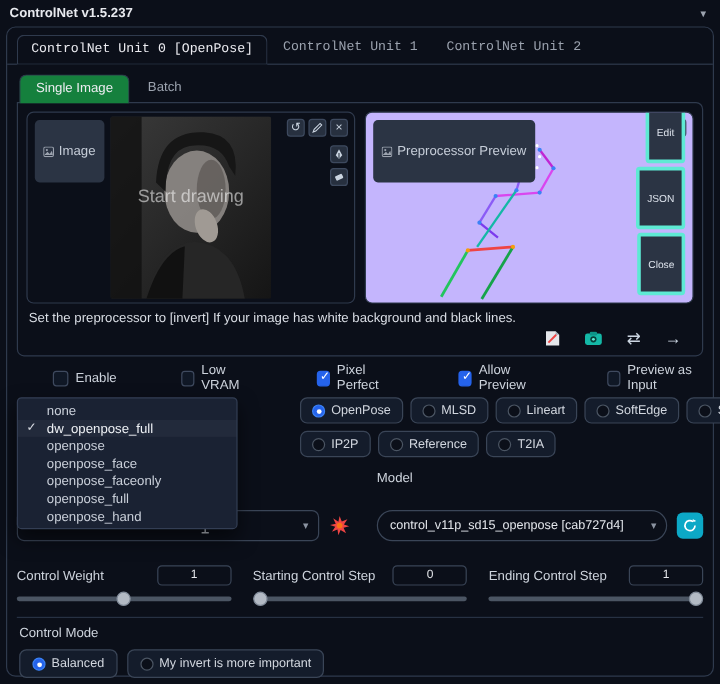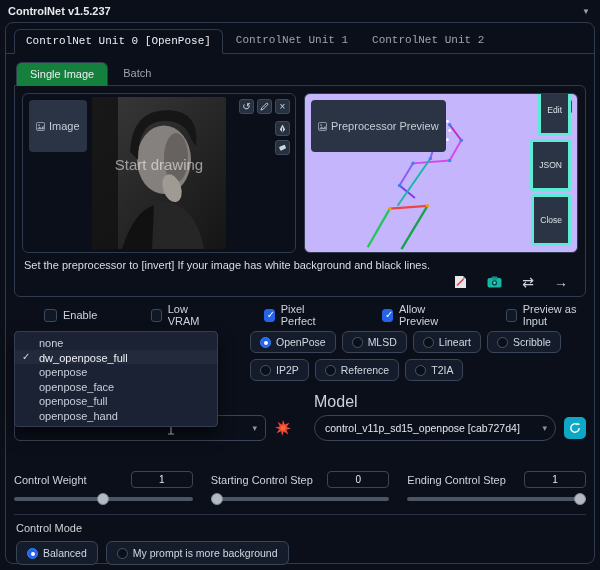--- a/index.html
+++ b/index.html
@@ -67,40 +67,40 @@
   .chip .radio.sel::after { content:""; position:absolute; left:3px; top:3px; width:4px; height:4px; border-radius:50%; background:#fff; }
   .chip .clbl { font-size:10.5px; color:#d2d7df; }
 
   .pm-row { display:flex; gap:12px; margin-top:12px; align-items:flex-end; }
   .pre-wrap { display:flex; align-items:center; gap:9px; width:288px; }
   .combo { height:26px; border:1px solid #3a4557; border-radius:6px; background:#0b0f19; position:relative; display:flex; align-items:center; }
   .pre-input { width:252px; }
   .combo .caret { position:absolute; right:8px; top:50%; transform:translateY(-50%); color:#8b93a1; font-size:9px; }
   .ibeam { position:absolute; left:152px; top:6px; }
   .model-col { flex:1; }
-  .model-label { font-size:16px; color:#cdd3dc; margin-bottom:4px; }
+  .model-label { font-size:11px; color:#cdd3dc; margin-bottom:20px; }
   .model-row { display:flex; align-items:center; gap:8px; }
   .model-combo { flex:1; padding-left:10px; font-size:10.5px; color:#e3e6eb;border-radius:13px; }
   .refresh-btn { width:22px; height:22px; border-radius:5px; background:#0ca8c6; display:flex; align-items:center; justify-content:center; cursor:pointer; flex:none; }
 
   .sliders-row { display:flex; gap:18px; margin-top:12px; }
   .scol { flex:1; }
   .shead { display:flex; justify-content:space-between; align-items:center; }
   .slabel { font-size:11px; color:#cdd3dc; }
   .sval { width:62px; height:17px; border:1px solid #3a4557; border-radius:4px; background:#0b0f19; color:#e5e7eb; font-size:10px; display:flex; align-items:center; justify-content:center; }
   .strack { margin-top:9px; height:4px; border-radius:2px; background:#4b5563; position:relative; cursor:pointer; }
   .shandle { position:absolute; top:-4px; width:12px; height:12px; border-radius:50%; background:#b3bac4; border:1px solid #818b99; }
 
   .divider { margin-top:13px; border-top:1px solid #27314366; border-top:1px solid #273143; }
   .cm-label { margin-top:7px; font-size:11px; color:#cdd3dc; padding-left:2px; }
   .cm-row { display:flex; gap:8px; margin-top:7px; padding-left:2px; }
   .cm-row .chip { padding:5px 10px; }
   .cm-row .clbl { font-size:10.5px; }
 
-  .dropdown { position:absolute; left:0; top:0; width:204px; background:#1a2233; border:1px solid #333e54; border-radius:4px; box-shadow:0 8px 16px rgba(0,0,0,.55); padding:3px 0; z-index:10; }
+  .dropdown { position:absolute; left:0; top:0; width:184px; background:#1a2233; border:1px solid #333e54; border-radius:4px; box-shadow:0 8px 16px rgba(0,0,0,.55); padding:3px 0; z-index:10; }
   .dd-item { position:relative; padding:2px 8px 2px 24px; font-size:11px; color:#c9cfd9; height:14.6px; cursor:pointer; white-space:nowrap; }
   .dd-item.sel { color:#eef1f5; background:rgba(255,255,255,.04); }
   .dd-item .chk { position:absolute; left:7px; top:1px; font-size:10px; color:#d7dbe2; }
 
   svg { display:block; }
 </style>
 </head>
 <body>
 
 <div class="header">
@@ -313,20 +313,24 @@
         <div class="chip">
           <span class="radio"></span>
           <span class="clbl">MLSD</span>
         </div>
         <div class="chip">
           <span class="radio"></span>
           <span class="clbl">Lineart</span>
         </div>
         <div class="chip">
           <span class="radio"></span>
+          <span class="clbl">SoftEdge</span>
+        </div>
+        <div class="chip">
+          <span class="radio"></span>
           <span class="clbl">Scribble</span>
         </div>
       </div>
       <div class="ct-row">
         <div class="chip">
           <span class="radio"></span>
           <span class="clbl">IP2P</span>
         </div>
         <div class="chip">
           <span class="radio"></span>
@@ -373,20 +377,21 @@
       </div>
 
       <div class="dropdown">
         <div class="dd-item">none</div>
         <div class="dd-item sel">
           <span class="chk">✓</span>
           <span>dw_openpose_full</span>
         </div>
         <div class="dd-item">openpose</div>
         <div class="dd-item">openpose_face</div>
+        <div class="dd-item">openpose_faceonly</div>
         <div class="dd-item">openpose_full</div>
         <div class="dd-item">openpose_hand</div>
       </div>
     </div>
 
     <div class="sliders-row">
       <div class="scol">
         <div class="shead">
           <span class="slabel">Control Weight</span>
           <span class="sval">1</span>
@@ -418,18 +423,18 @@
     <div class="divider"></div>
 
     <div class="cm-label">Control Mode</div>
     <div class="cm-row">
       <div class="chip">
         <span class="radio sel"></span>
         <span class="clbl">Balanced</span>
       </div>
       <div class="chip">
         <span class="radio"></span>
-        <span class="clbl">My prompt is more background</span>
+        <span class="clbl">My invert is more important</span>
       </div>
     </div>
 
   </div>
 </div>
 
 </body></html>

